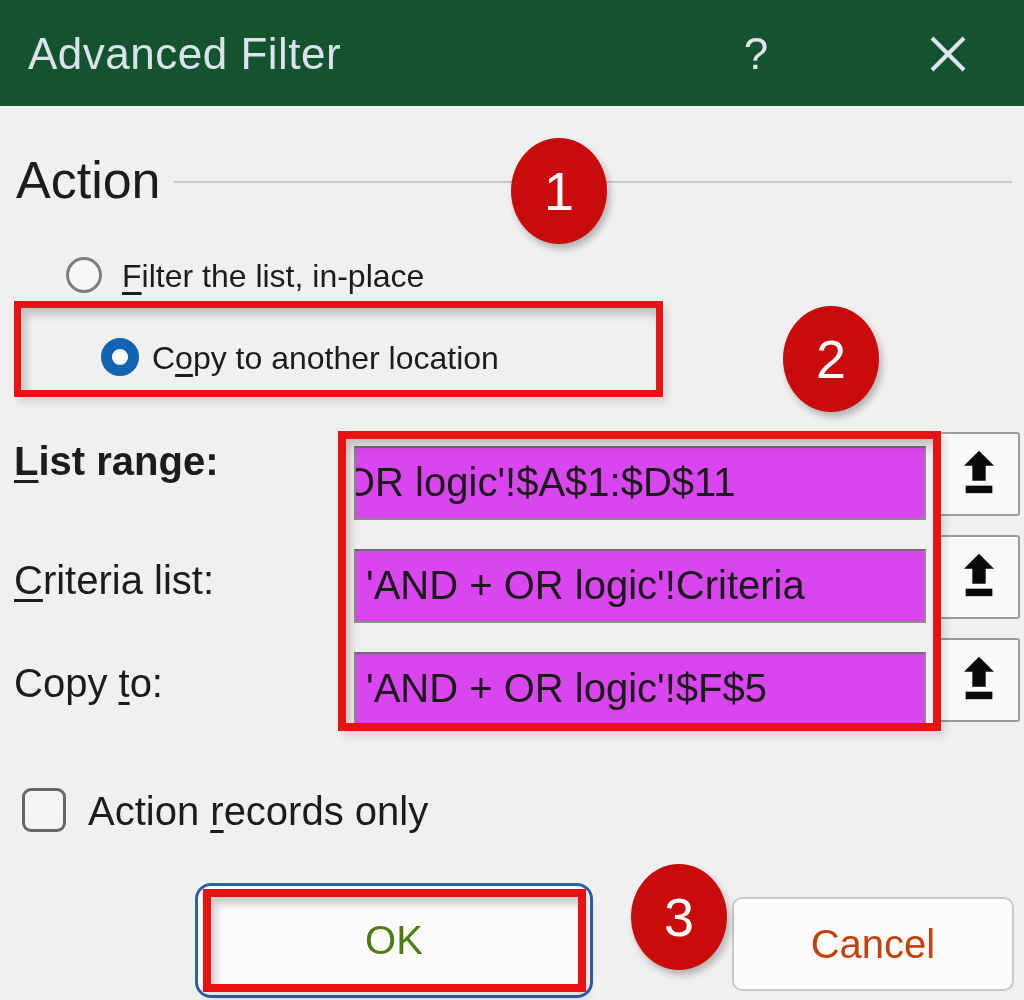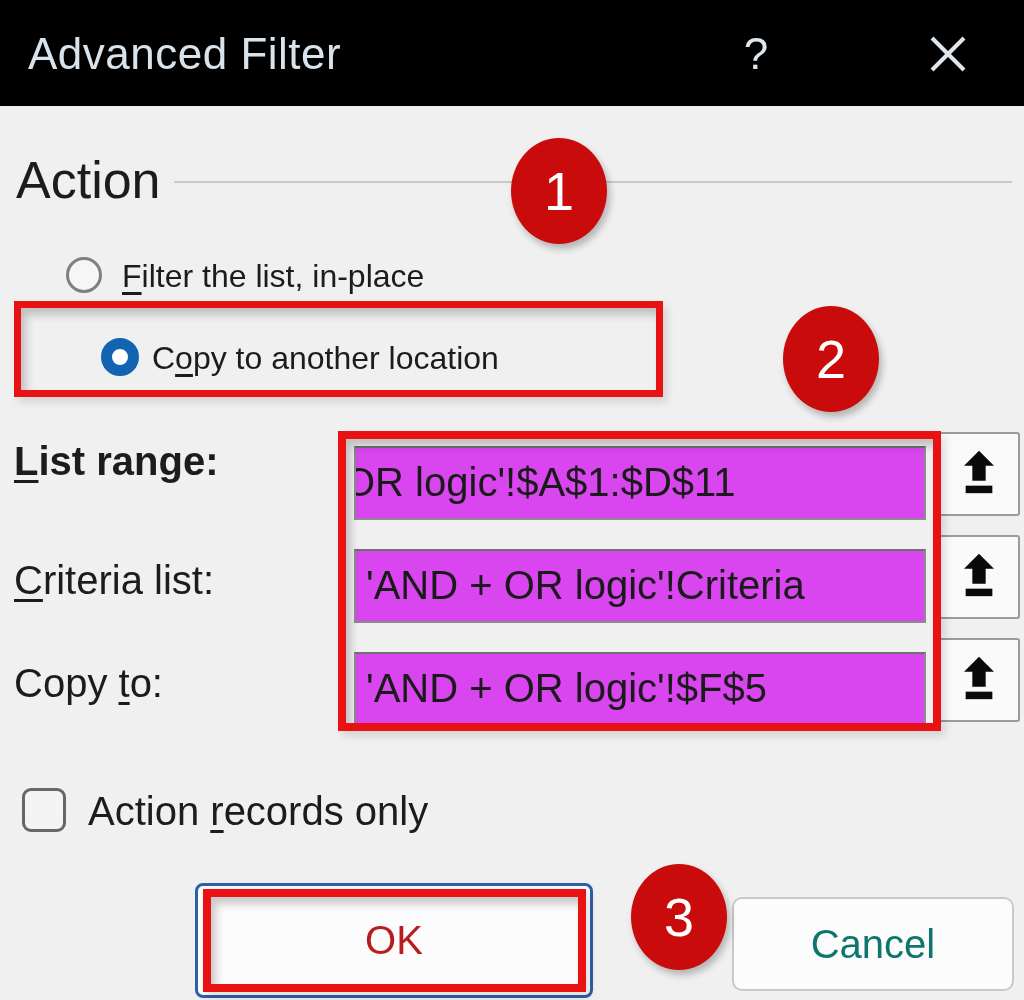--- a/index.html
+++ b/index.html
@@ -7,21 +7,21 @@
     width:1024px;height:1000px;position:relative;overflow:hidden;
     background:#f0f0f0;
     font-family:"Liberation Sans","DejaVu Sans",sans-serif;
     color:#1c1c1c;
   }
   .abs{position:absolute;}
 
   
   .titlebar{
     left:0;top:0;width:1024px;height:106px;
-    background:#000000;
+    background:#14532d;
   }
   .title-text{
     left:28px;top:0;height:106px;line-height:108px;
     font-size:44px;color:#d9e3ec;letter-spacing:.5px;
   }
   .help-btn{
     left:728px;top:22px;width:56px;height:64px;line-height:64px;
     text-align:center;font-size:44px;color:#dde6ed;
   }
   .close-btn{
@@ -99,29 +99,29 @@
   .checkbox{
     left:22px;top:788px;width:44px;height:44px;
     border:3px solid #676767;border-radius:9px;background:#f4f4f4;
     box-sizing:border-box;
   }
   .chk-label{left:88px;top:788px;font-size:40px;line-height:46px;white-space:nowrap;}
 
   
   .ok-btn{
     left:195px;top:883px;width:398px;height:115px;
-    background:#fcfcfc;border:3px solid #2f5fa5;border-radius:8px;
+    background:#fcfcfc;border:3px solid #2f5fa5;border-radius:16px;
     box-sizing:border-box;display:flex;align-items:center;justify-content:center;
-    font-size:40px;color:#b91c1c;
+    font-size:40px;color:#4d7c0f;
   }
   .cancel-btn{
     left:732px;top:897px;width:282px;height:94px;
     background:#fcfcfc;border:2px solid #c9c9c9;border-radius:10px;
     box-sizing:border-box;display:flex;align-items:center;justify-content:center;
-    font-size:40px;color:#0f766e;
+    font-size:40px;color:#c2410c;
   }
 </style>
 </head>
 <body>
 
 <div class="abs titlebar">
   <div class="abs title-text">Advanced Filter</div>
   <div class="abs help-btn">
     <span>?</span>
   </div>

